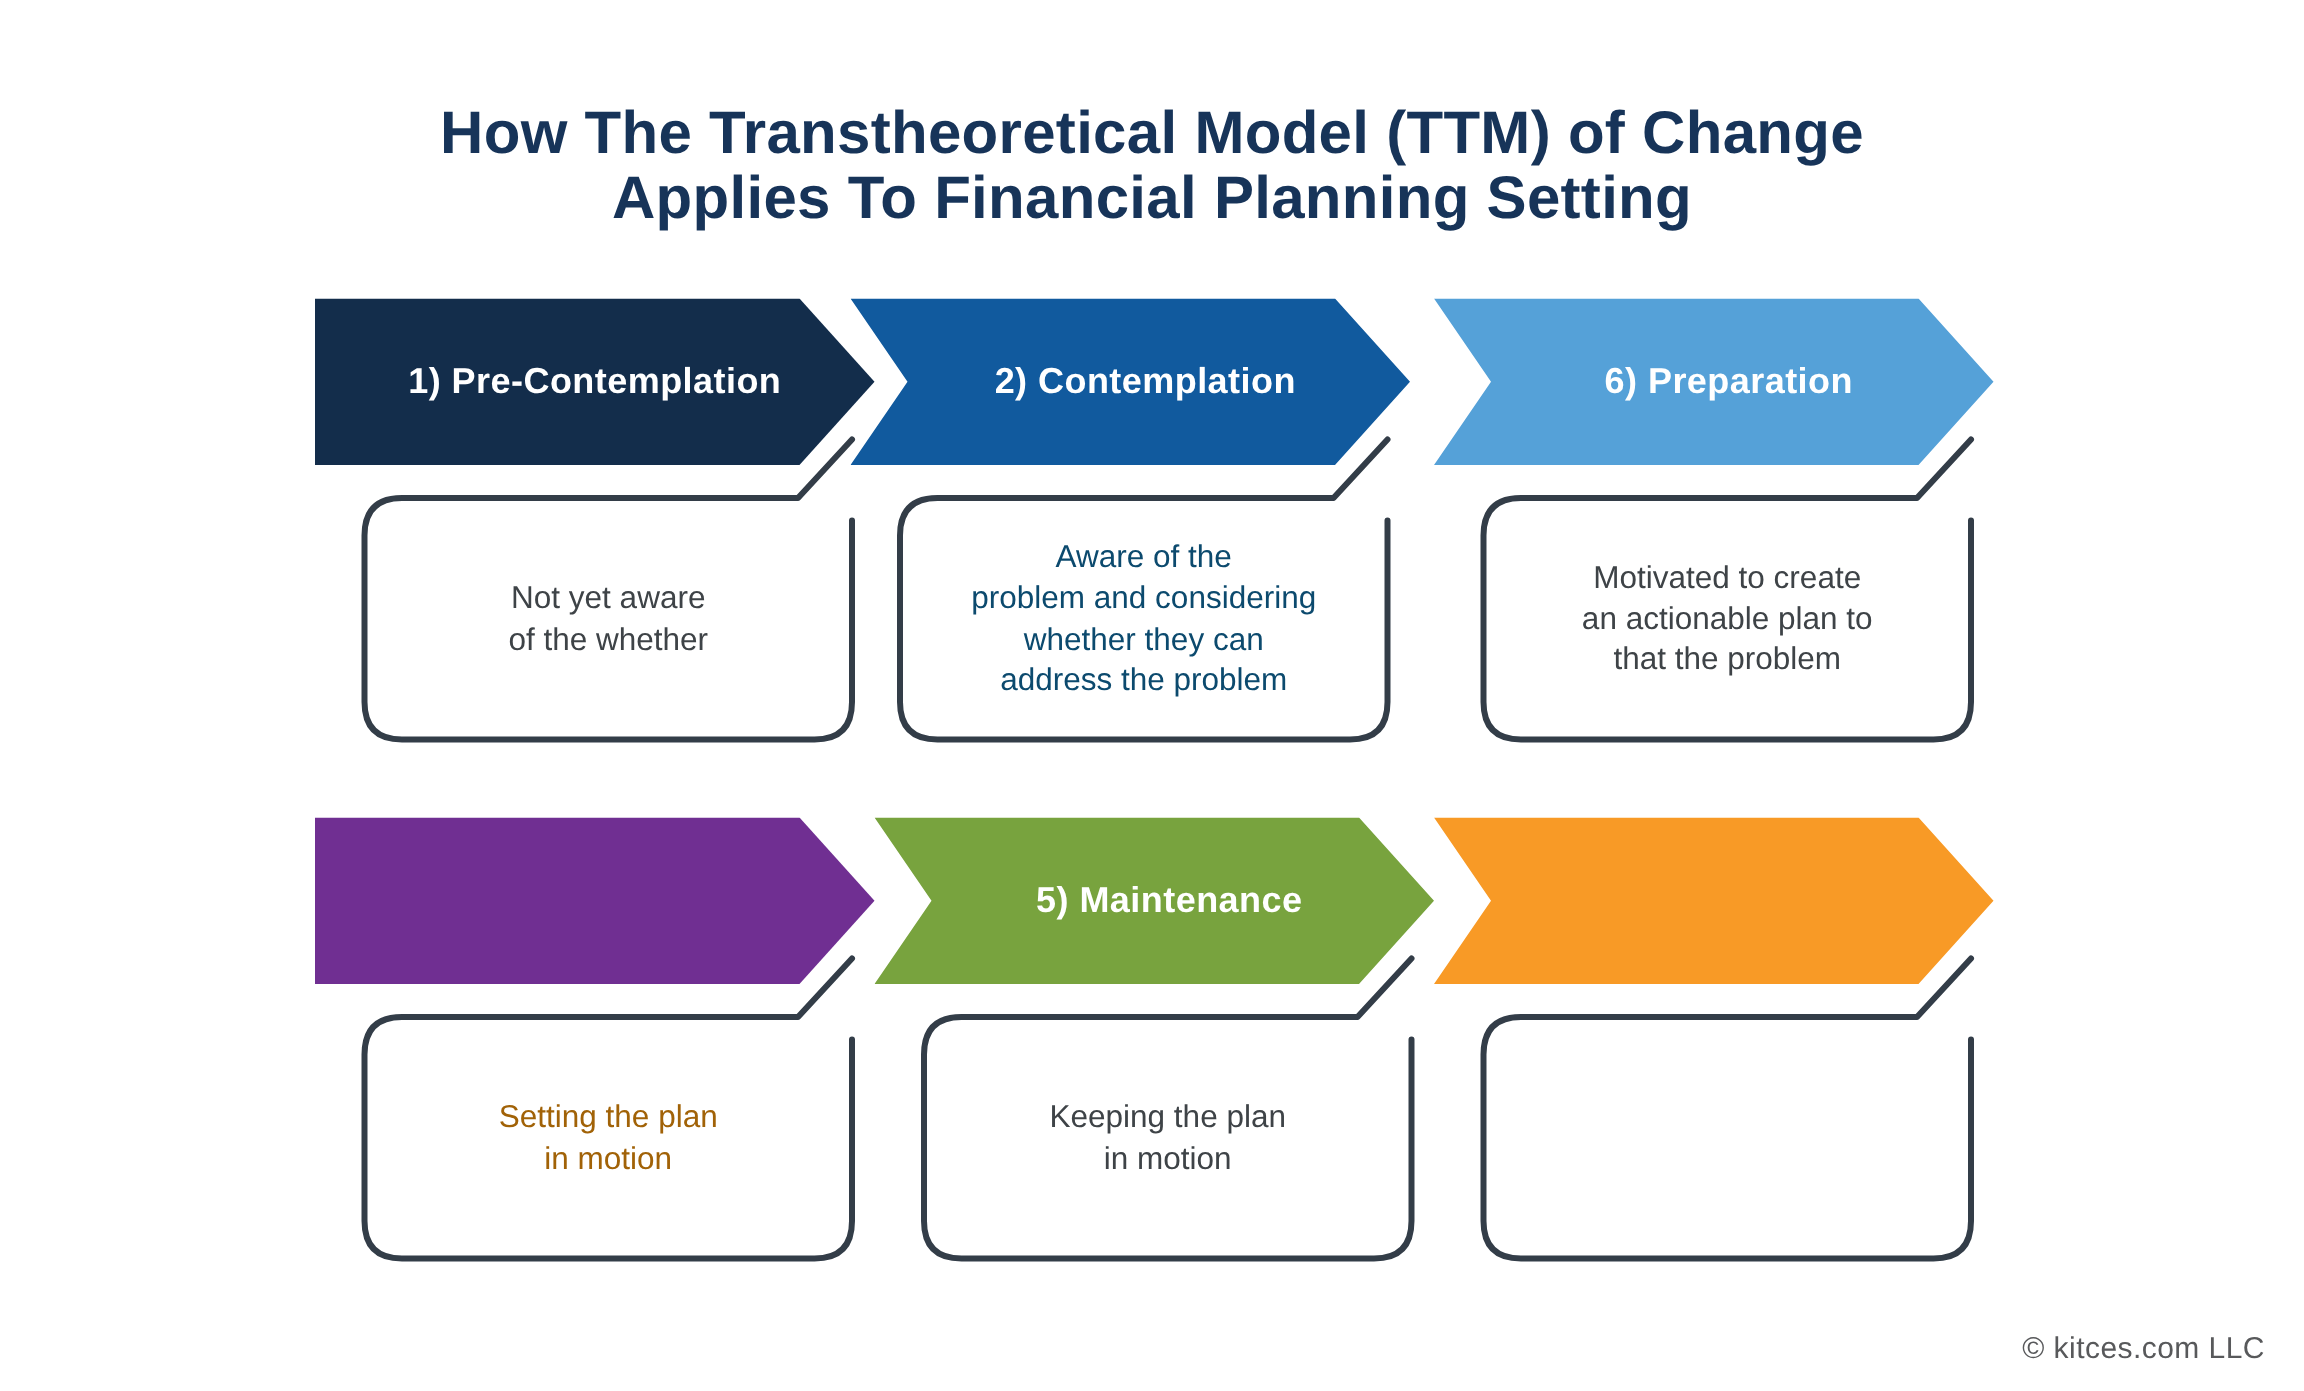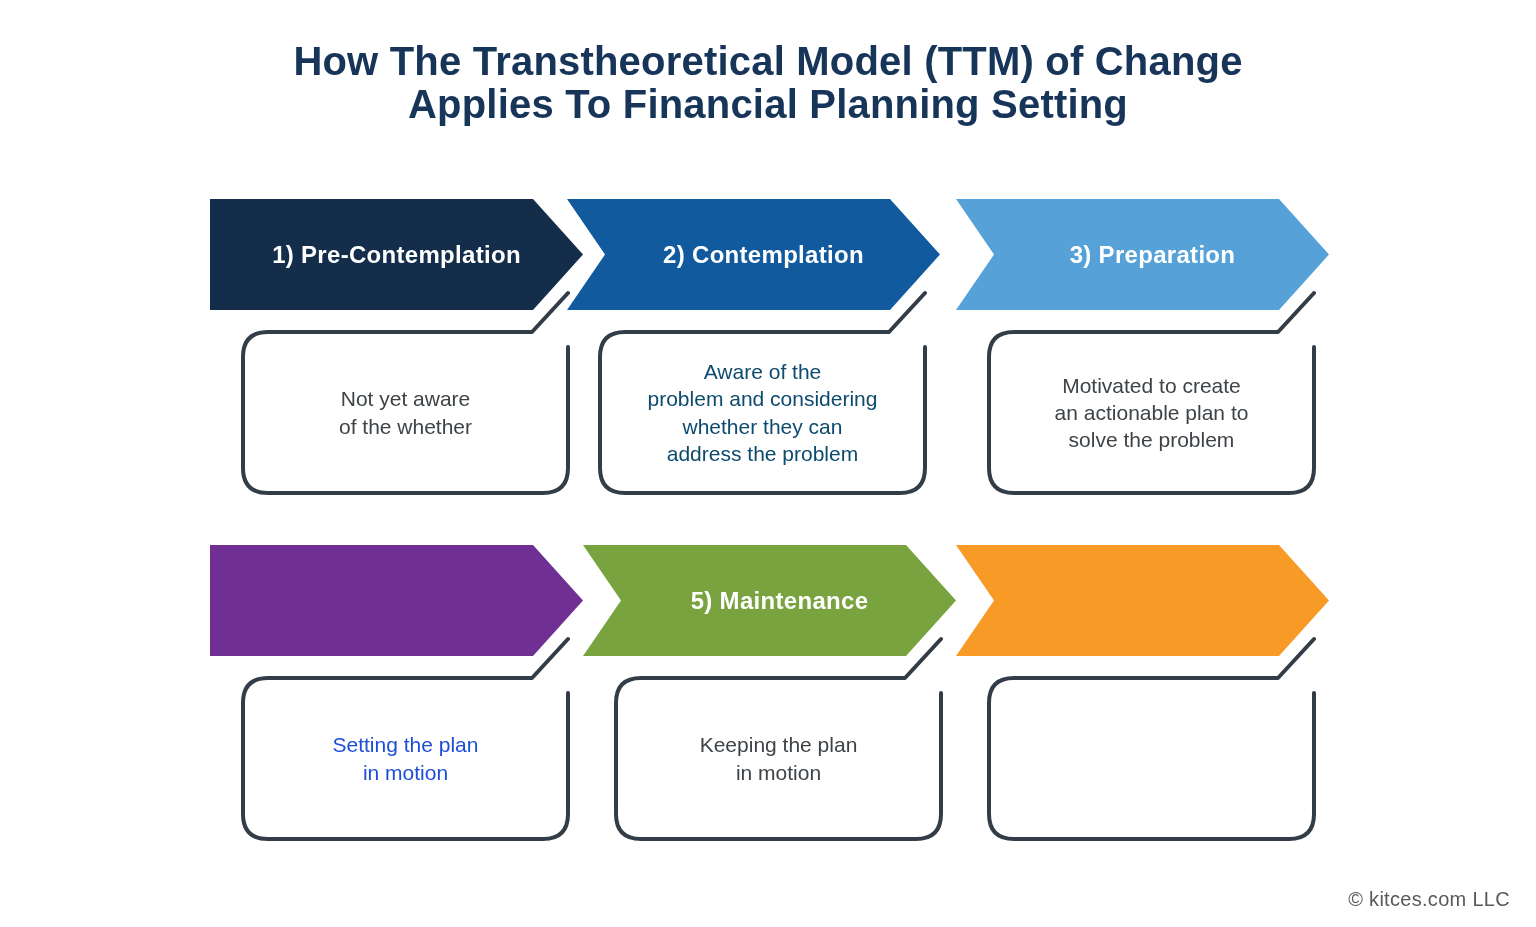--- a/index.html
+++ b/index.html
@@ -76,21 +76,21 @@
     right: 26px;
     font-size: 20px;
     letter-spacing: 0.3px;
   }
 </style>
 </head>
 <body>
 
 <div class="canvas">
 
-  <div class="title" style="color: rgb(23, 52, 89);">
+  <div class="title" style="color: rgb(23, 52, 89); margin-top: 28px;">
     <div>How The Transtheoretical Model (TTM) of Change</div>
     <div>Applies To Financial Planning Setting</div>
   </div>
 
   <div class="unit" style="left:210px; top:199px;">
     <svg width="380" height="300" viewBox="0 0 380 300">
       <polygon points="0,0 323,0 373,55.5 323,111 0,111" fill="#132D4B"></polygon>
       <path fill="none" stroke-width="4" stroke-linecap="round" stroke-linejoin="round" d="M 358 94 L 322 133 L 58 133 Q 33 133 33 158 L 33 269 Q 33 294 58 294 L 333 294 Q 358 294 358 269 L 358 148" stroke="#333D48"></path>
     </svg>
     <div class="arrow-label">1) Pre-Contemplation</div>
@@ -108,32 +108,32 @@
 problem and considering
 whether they can
 address the problem</div>
   </div>
 
   <div class="unit notched" style="left:956px; top:199px;">
     <svg width="380" height="300" viewBox="0 0 380 300">
       <polygon points="0,0 323,0 373,55.5 323,111 0,111 38,55.5" fill="#55A1D8"></polygon>
       <path fill="none" stroke-width="4" stroke-linecap="round" stroke-linejoin="round" d="M 358 94 L 322 133 L 58 133 Q 33 133 33 158 L 33 269 Q 33 294 58 294 L 333 294 Q 358 294 358 269 L 358 148" stroke="#333D48"></path>
     </svg>
-    <div class="arrow-label">3) Preparation</div>
+    <div class="arrow-label">6) Preparation</div>
     <div class="desc" style="color: rgb(62, 67, 71);">Motivated to create
 an actionable plan to
-solve the problem</div>
+that the problem</div>
   </div>
 
   <div class="unit" style="left:210px; top:545px;">
     <svg width="380" height="300" viewBox="0 0 380 300">
       <polygon points="0,0 323,0 373,55.5 323,111 0,111" fill="#702F92"></polygon>
       <path fill="none" stroke-width="4" stroke-linecap="round" stroke-linejoin="round" d="M 358 94 L 322 133 L 58 133 Q 33 133 33 158 L 33 269 Q 33 294 58 294 L 333 294 Q 358 294 358 269 L 358 148" stroke="#333D48"></path>
     </svg>
-    <div class="desc" style="color: #1d4ed8;">Setting the plan
+    <div class="desc" style="color: #a16207;">Setting the plan
 in motion</div>
   </div>
 
   <div class="unit notched" style="left:583px; top:545px;">
     <svg width="380" height="300" viewBox="0 0 380 300">
       <polygon points="0,0 323,0 373,55.5 323,111 0,111 38,55.5" fill="#78A33E"></polygon>
       <path fill="none" stroke-width="4" stroke-linecap="round" stroke-linejoin="round" d="M 358 94 L 322 133 L 58 133 Q 33 133 33 158 L 33 269 Q 33 294 58 294 L 333 294 Q 358 294 358 269 L 358 148" stroke="#333D48"></path>
     </svg>
     <div class="arrow-label">5) Maintenance</div>
     <div class="desc" style="color: rgb(62, 67, 71);">Keeping the plan

